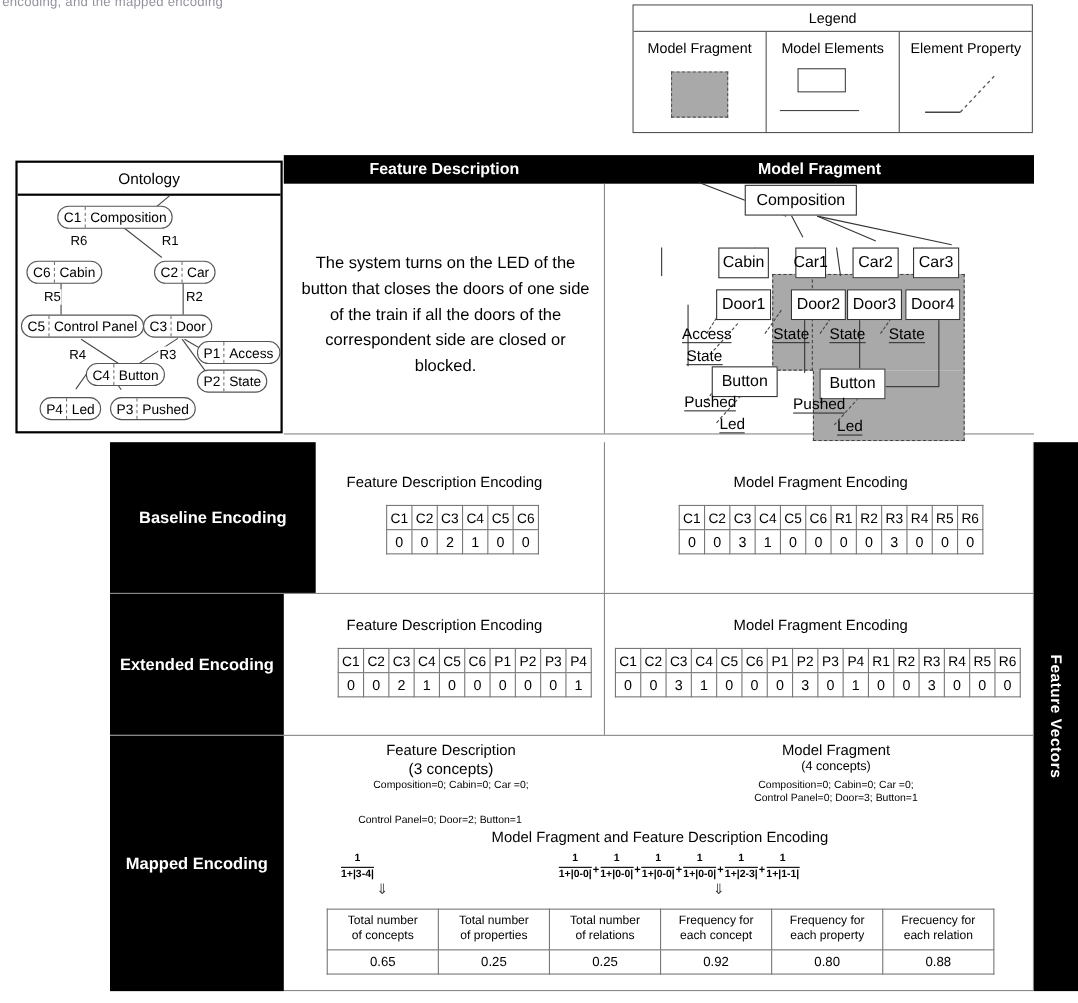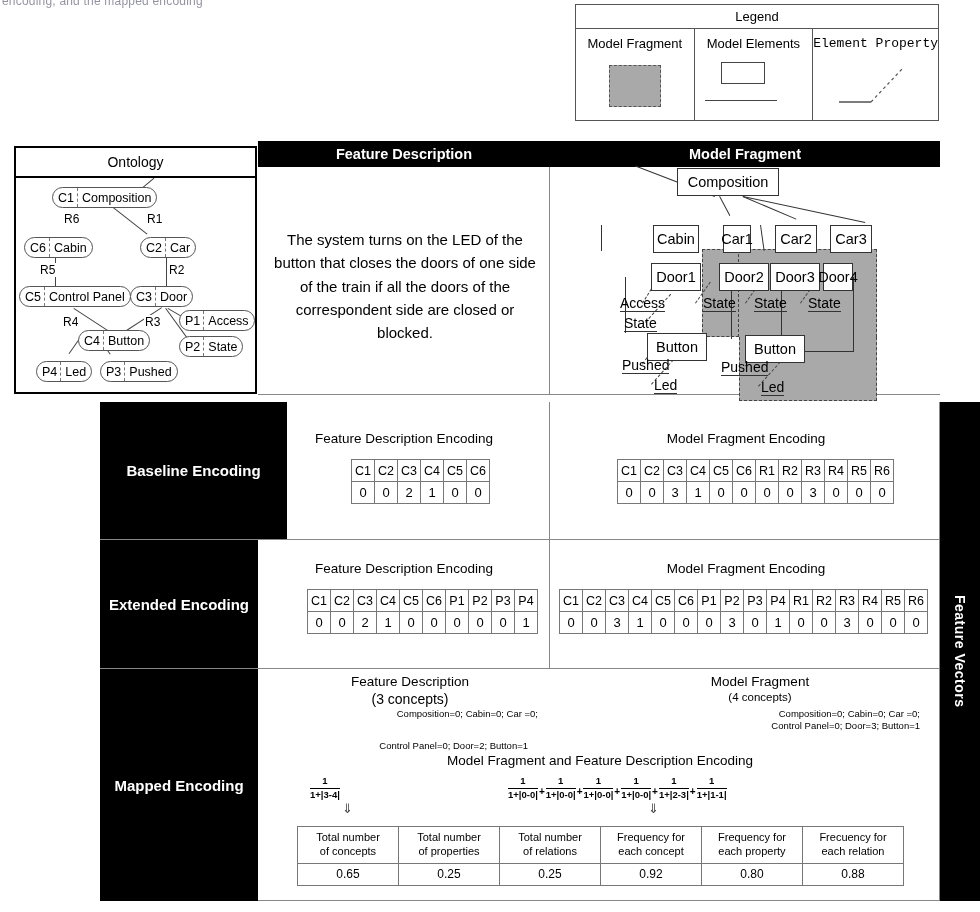--- a/index.html
+++ b/index.html
@@ -21,21 +21,21 @@
 
   
   .legend { position: absolute; left: 575px; top: 4px; width: 364px; height: 117px;
             border: 1px solid #555; background:#fff; }
   .legend-title { height: 24px; border-bottom: 1px solid #555;
                   display:flex; align-items:center; justify-content:center;
                   font-size: 13px; }
   .legend-cols { display: flex; height: 92px; }
   .legend-col { flex: 1; border-right: 1px solid #555; display:flex;
                 flex-direction:column; align-items:center; }
-  .legend-col:last-child { border-right: none; font-family: Liberation Mono, monospace; }
+  .legend-col:last-child { border-right: none; }
   .legend-col .lab { font-size: 13px; margin-top: 7px; white-space: nowrap; }
   .legend-col .art { flex:1; display:flex; align-items:center; justify-content:center;
                      width:100%; position: relative; }
   .sw-fragment { width: 52px; height: 42px; background: #a9a9a9;
                  border: 1px dashed #555; }
   .sw-elements { position:relative; width: 100px; height: 52px; }
   .sw-elements .bx { position:absolute; left: 18px; top: 2px; width: 44px; height: 22px;
                      border: 1px solid #444; background:#fff; }
   .sw-elements .ln { position:absolute; left: 2px; top: 40px; width: 72px; height: 0;
                      border-top: 1px solid #444; }
@@ -88,21 +88,21 @@
 
   .captext { position:absolute; font-size: 13.5px; text-align:center; white-space:nowrap; }
 
   
   .vtab { position:absolute; border-collapse: collapse; }
   .vtab td { border: 1px solid #777; text-align:center; font-size: 13px;
              height: 22px; padding: 0; }
   .vtab td.k { font-size: 12.5px; }
 
   
-  .small { position:absolute; font-size: 9.5px; text-align:right; line-height: 1.35;
+  .small { position:absolute; font-size: 9.5px; text-align:center; line-height: 1.35;
            white-space: nowrap; }
   .mid { position:absolute; font-size: 12px; text-align:center; white-space:nowrap; }
 
   .frac { display:inline-block; text-align:center; vertical-align: middle;
           font-size: 9.5px; font-weight: bold; line-height:1.15; }
   .frac .num { border-bottom: 1px solid #000; padding: 0 3px 1px 3px; display:block; }
   .frac .den { padding-top: 1px; display:block; }
   .plus { display:inline-block; vertical-align: middle; font-size: 10px;
           font-weight:bold; padding: 0 1px; position: relative; top: 3px; }
   .dbl-arrow { position:absolute; font-size: 13px; color:#444; }
@@ -258,21 +258,21 @@
 
     <div class="mfbox" style="left:124px; top:0px; width:102px;">Composition</div>
     <div class="mfbox" style="left:100px; top:57px; width:46px;">Cabin</div>
     <div class="mfbox" style="left:170px; top:57px; width:28px;">Car1</div>
     <div class="mfbox" style="left:222px; top:57px; width:42px;">Car2</div>
     <div class="mfbox" style="left:277px; top:57px; width:42px;">Car3</div>
 
     <div class="mfbox" style="left:98px; top:95px; width:50px;">Door1</div>
     <div class="mfbox" style="left:166px; top:95px; width:50px;">Door2</div>
     <div class="mfbox" style="left:217px; top:95px; width:50px;">Door3</div>
-    <div class="mfbox" style="left:270px; top:95px; width:30px;">Door4</div>
+    <div class="mfbox" style="left:270px; top:95px; width:50px;">Door4</div>
 
     <div class="mfbox" style="left:94px; top:165px; width:60px;">Button</div>
     <div class="mfbox" style="left:192px; top:167px; width:60px;">Button</div>
 
     <div class="mfprop" style="left:67px; top:128px;">Access</div>
     <div class="mfprop" style="left:71px; top:148px;">State</div>
     <div class="mfprop" style="left:150px; top:128px;">State</div>
     <div class="mfprop" style="left:201px; top:128px;">State</div>
     <div class="mfprop" style="left:255px; top:128px;">State</div>
     <div class="mfprop" style="left:69px; top:190px;">Pushed</div>

